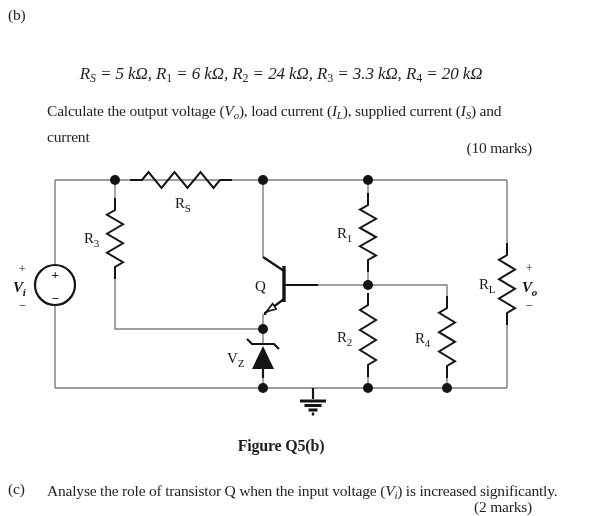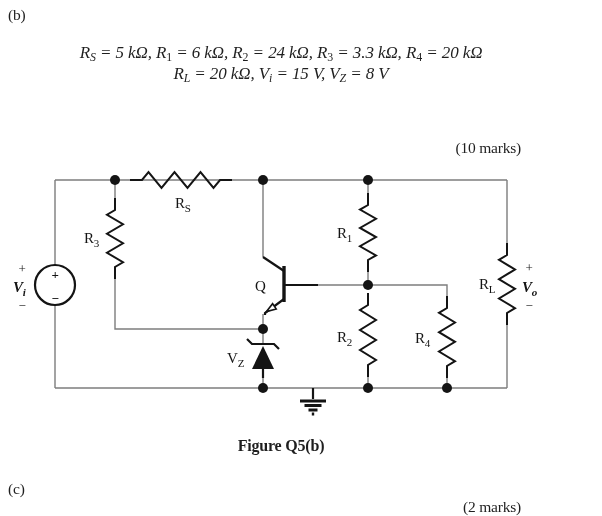--- a/index.html
+++ b/index.html
@@ -3,22 +3,22 @@
 <meta charset="utf-8">
 <style>
   html,body{margin:0;padding:0;background:#ffffff;}
   .page{
     position:relative;width:602px;height:516px;background:#ffffff;overflow:hidden;
     font-family:"Liberation Serif",serif;color:#1f1f1f;font-size:15.5px;letter-spacing:-0.2px;
   }
   .abs{position:absolute;}
   .qlabel{position:absolute;}
   .bodytext{line-height:21px;}
-  .params{position:absolute;left:45px;width:472px;text-align:center;font-size:17px;letter-spacing:-0.1px;}
-  .marks{position:absolute;right:81px;text-align:left;font-family:Liberation Serif, serif;}
+  .params{position:absolute;left:45px;width:472px;text-align:center;font-size:17px;letter-spacing:-0.1px;margin-top:21px;}
+  .marks{position:absolute;right:70px;text-align:left;font-family:Liberation Serif, serif;}
   .caption{position:absolute;left:45px;width:472px;text-align:center;font-weight:700;font-size:16px;}
   .seg-n{}
   .seg-b{font-weight:700;}
   .seg-i{font-style:italic;}
   .seg-sub{font-size:70%;vertical-align:-0.25em;}
   .seg-isub{font-style:italic;font-size:70%;vertical-align:-0.25em;}
   
   svg text{font-family:"Liberation Serif",serif;fill:#141414;font-size:15px;}
   .ssub{font-size:11px;}
   .wire{stroke:#7d7d7d;stroke-width:1.4;fill:none;}
@@ -31,23 +31,23 @@
   .vlabel{font-weight:700;font-style:italic;font-size:15px;}
 </style>
 </head>
 <body>
 
 <div class="page">
 
   <span class="qlabel" style="top:6px;left:8px">(b)</span>
 
   <div class="params" style="top:43px"><span class="seg-i">R</span><span class="seg-isub">S</span><span class="seg-i"> = 5 kΩ, </span><span class="seg-i">R</span><span class="seg-sub">1</span><span class="seg-i"> = 6 kΩ, </span><span class="seg-i">R</span><span class="seg-sub">2</span><span class="seg-i"> = 24 kΩ, </span><span class="seg-i">R</span><span class="seg-sub">3</span><span class="seg-i"> = 3.3 kΩ, </span><span class="seg-i">R</span><span class="seg-sub">4</span><span class="seg-i"> = 20 kΩ</span></div>
-  <div class="params" style="top:64px"><span class="seg-i">R</span><span class="seg-isub">L</span><span class="seg-i"> = 20 kΩ, </span><span class="seg-i">V</span><span class="seg-isub">i</span><span class="seg-i"> = 15 V, </span><span class="seg-i">V</span><span class="seg-isub">Z</span><span class="seg-i"> = 8 V</span></div>
 
   <div class="abs bodytext" style="top:100px;left:47px;width:478px">
+    <div><span class="seg-n">Calculate the output voltage (</span><span class="seg-i">V</span><span class="seg-isub">o</span><span class="seg-n">), load current (</span><span class="seg-i">I</span><span class="seg-isub">L</span><span class="seg-n">), supplied current (</span><span class="seg-i">I</span><span class="seg-isub">S</span><span class="seg-n">) and current</span></div>
   </div>
   <div class="marks" style="top:139px">(10 marks)</div>
 
   <svg class="abs" style="top:158px;left:0" width="602" height="262" viewBox="0 158 602 262">
 
     <g>
       <path class="wire" d="M55,180 H507
                             M55,388 H507
                             M55,180 V266 M55,304 V388
                             M115,180 V198 M115,279 V329 H263
@@ -120,15 +120,16 @@
 
       <text class="sign" x="529" y="272" text-anchor="middle">+</text>
       <text class="vlabel" x="522" y="292"><tspan>V</tspan><tspan class="ssub" dy="3.5">o</tspan></text>
       <text class="sign" x="529" y="310" text-anchor="middle">−</text>
     </g>
   </svg>
 
   <div class="caption" style="top:437px">Figure Q5(b)</div>
 
   <span class="qlabel" style="top:480px;left:8px">(c)</span>
+  <div class="abs bodytext" style="top:480px;left:47px;width:548px"><span class="seg-n">Analyse the role of transistor Q when the input voltage (</span><span class="seg-i">V</span><span class="seg-isub">i</span><span class="seg-n">) is increased significantly.</span></div>
   <div class="marks" style="top:498px">(2 marks)</div>
 
 </div>
 
 </body></html>

